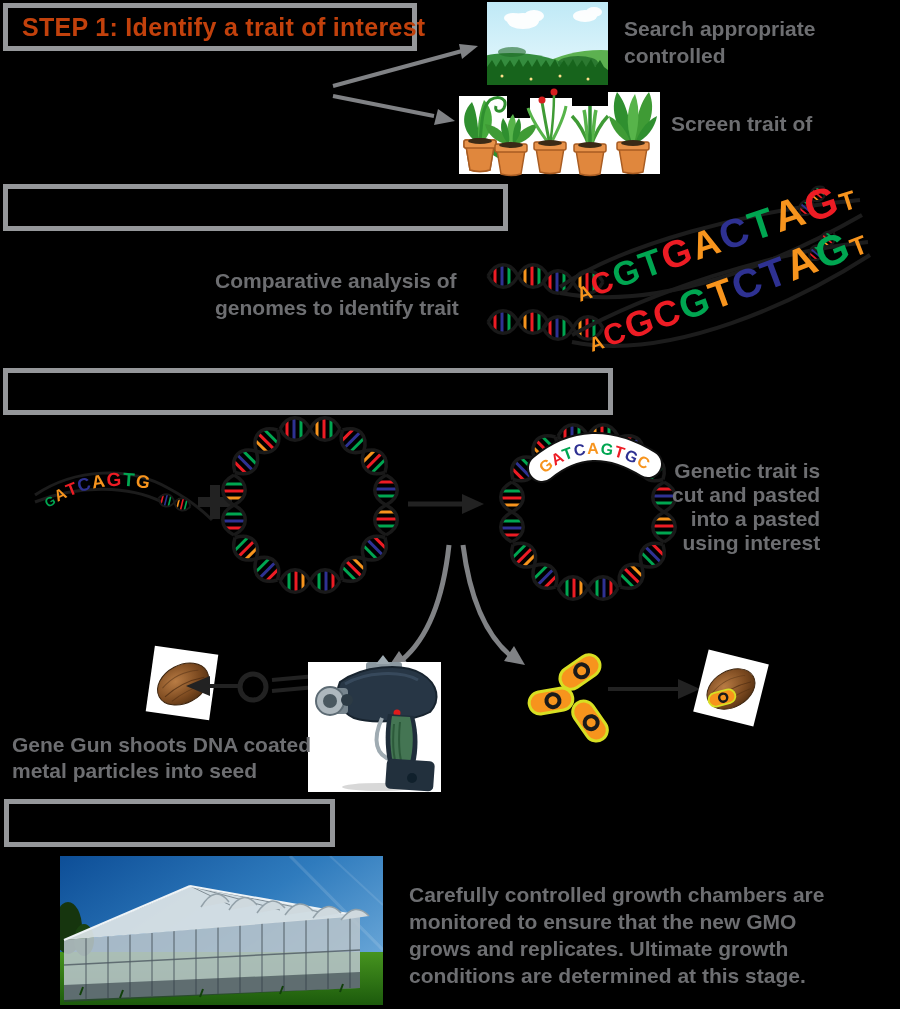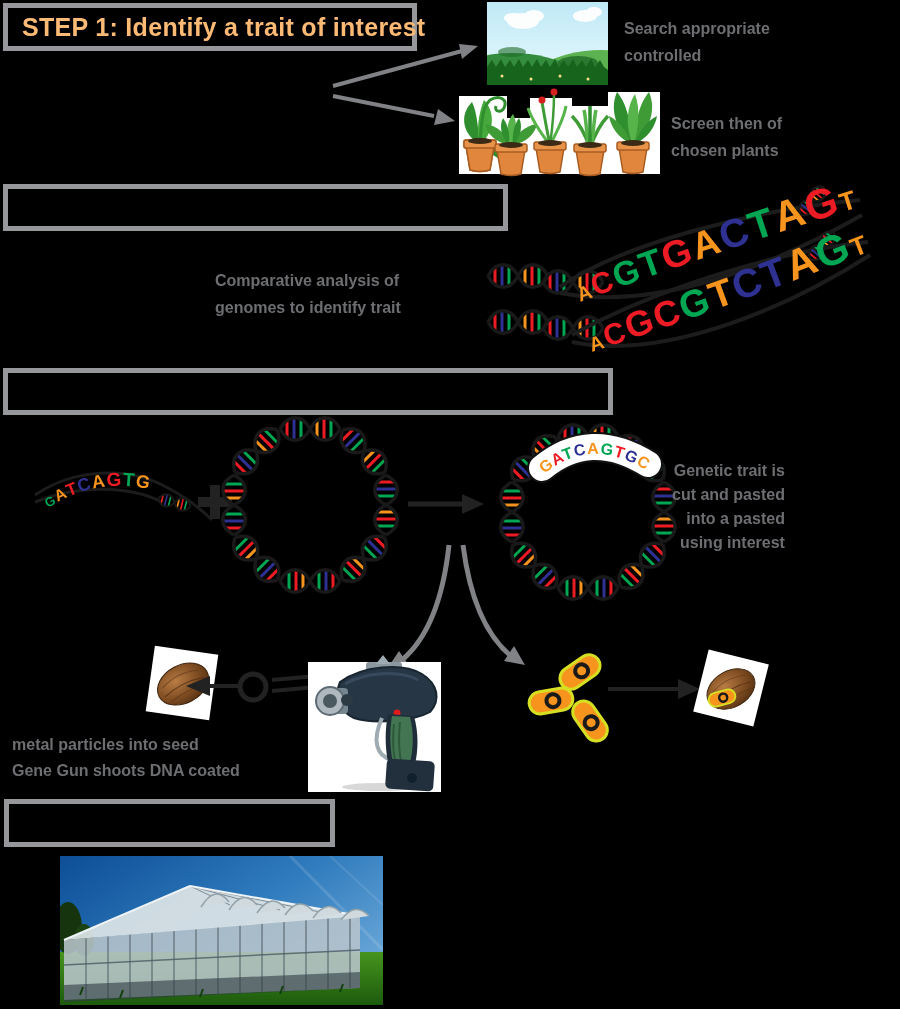--- a/index.html
+++ b/index.html
@@ -1,22 +1,22 @@
 <!DOCTYPE html>
 <html><head>
 <meta charset="utf-8">
 <style>
   html,body{margin:0;padding:0;background:#000;}
   #stage{position:relative;width:900px;height:1009px;background:#000;overflow:hidden;
          font-family:"Liberation Sans",sans-serif;}
   svg{position:absolute;left:0;top:0;}
   .step-box{position:absolute;border:5px solid #95979a;box-sizing:border-box;
             display:flex;align-items:center;padding-left:14px;background:transparent;}
-  .step-box span{font-weight:bold;font-size:25px;color:#fdba74;letter-spacing:.3px;white-space:nowrap;}
-  .cap{position:absolute;color:#6d6e71;font-weight:bold;font-size:16px;line-height:27px;white-space:nowrap;}
+  .step-box span{font-weight:bold;font-size:25px;color:#c2410c;letter-spacing:.3px;white-space:nowrap;}
+  .cap{position:absolute;color:#6d6e71;font-weight:bold;font-size:21px;line-height:27px;white-space:nowrap;}
   .cap div{white-space:nowrap;}
   .cap.tight{line-height:24px;text-align:right;}
   .cap.center{text-align:center;white-space:normal;line-height:23px;}
 </style>
 </head>
 <body>
 
 <div id="stage">
 
 <svg width="900" height="1009" viewBox="0 0 900 1009" xmlns="http://www.w3.org/2000/svg" xmlns:xlink="http://www.w3.org/1999/xlink">
@@ -325,31 +325,36 @@
 </div>
 <div class="step-box" style="left:4px;top:799px;width:331px;height:48px">
   <span></span>
 </div>
 
 <div class="cap" style="left:624px;top:15px">
   <div>Search appropriate</div>
   <div>controlled</div>
 </div>
 <div class="cap" style="left:671px;top:110px">
-  <div>Screen then of</div>
-  <div>chosen plants</div>
+  <div>Screen trait of</div>
 </div>
 <div class="cap" style="left:215px;top:267px">
   <div>Comparative analysis of</div>
   <div>genomes to identify trait</div>
 </div>
 <div class="cap tight" style="left:672px;top:459px">
   <div>Genetic trait is</div>
   <div>cut and pasted</div>
   <div>into a pasted</div>
   <div>using interest</div>
 </div>
 <div class="cap" style="left:12px;top:732px;line-height:26px">
+  <div>Gene Gun shoots DNA coated</div>
   <div>metal particles into seed</div>
-  <div>Gene Gun shoots DNA coated</div>
+</div>
+<div class="cap" style="left:409px;top:881px">
+  <div>Carefully controlled growth chambers are</div>
+  <div>monitored to ensure that the new GMO</div>
+  <div>grows and replicates. Ultimate growth</div>
+  <div>conditions are determined at this stage.</div>
 </div>
 
 </div>
 
 </body></html>

